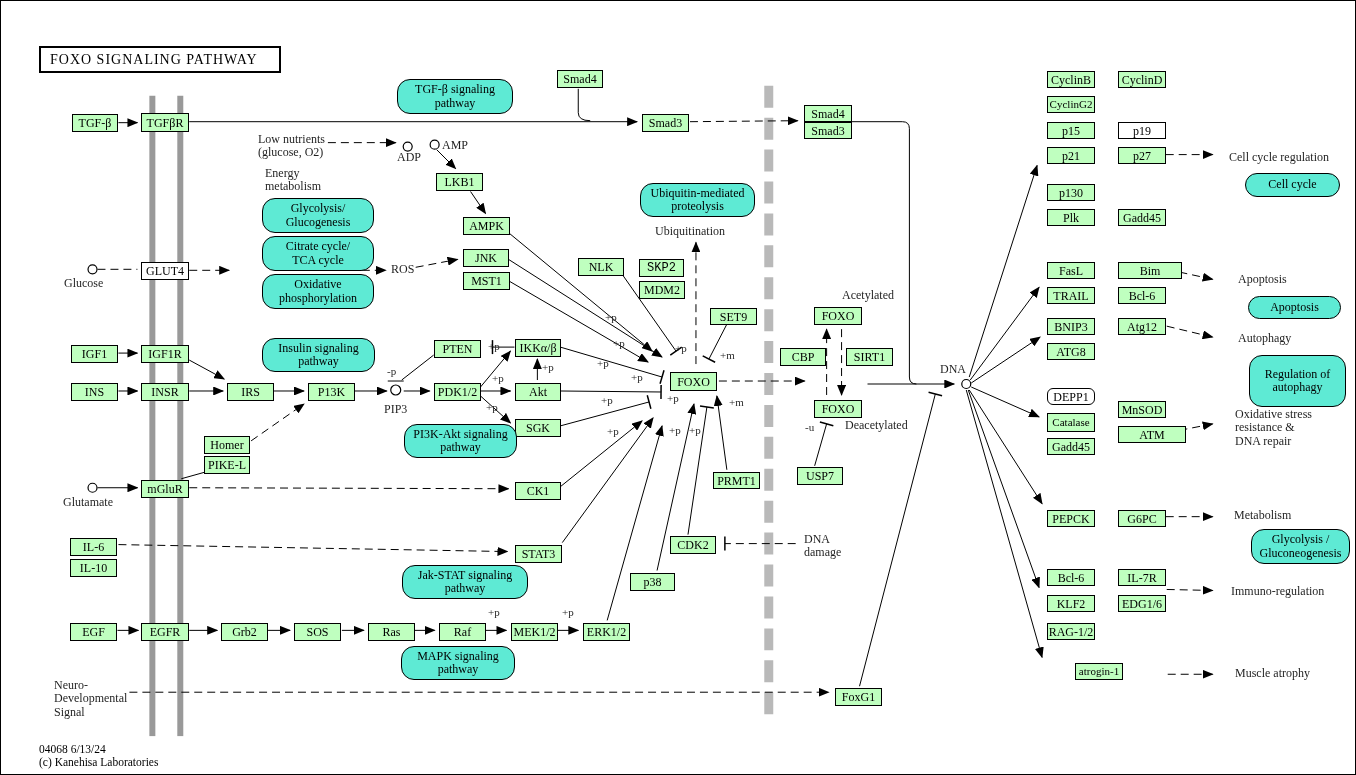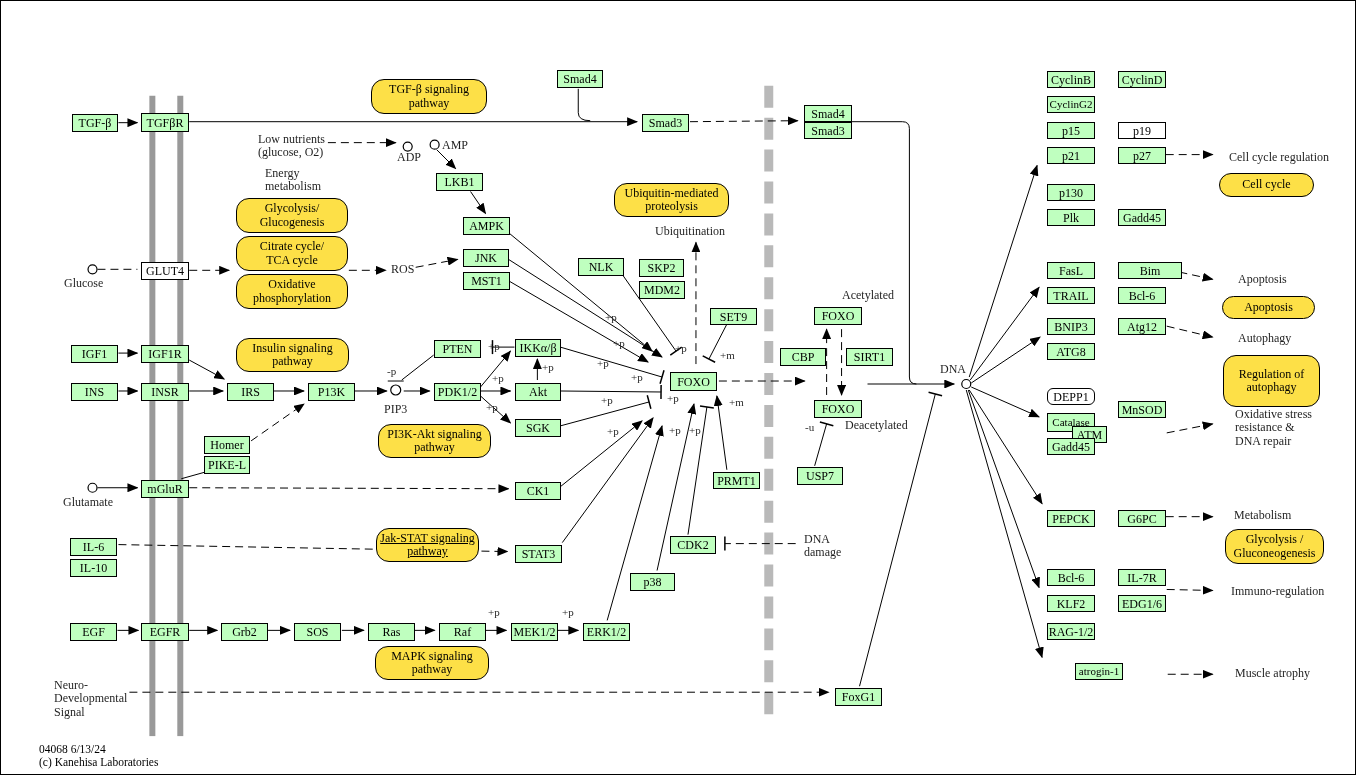--- a/index.html
+++ b/index.html
@@ -3,23 +3,23 @@
 <meta charset="utf-8">
 <style>
   html,body{margin:0;padding:0;background:#fff;}
   .canvas{position:relative;width:1356px;height:775px;box-sizing:border-box;border:1px solid #000;
           background:#fff;font-family:"Liberation Serif",serif;overflow:hidden;}
   #edge-layer{position:absolute;left:0;top:0;width:100%;height:100%;}
   .gene{position:absolute;border:1px solid #000;box-sizing:border-box;display:flex;align-items:center;
         justify-content:center;font-size:12px;line-height:1;color:#000;cursor:pointer;}
   .gene.green{background:#bfffbf;}
   .gene.white{background:#ffffff;}
-  .pathway{position:absolute;border:1px solid #000;border-radius:13px;box-sizing:border-box;background:#fde047;
+  .pathway{position:absolute;border:1px solid #000;border-radius:13px;box-sizing:border-box;background:#5eead4;
            display:flex;align-items:center;justify-content:center;text-align:center;font-size:12px;
-           line-height:1.12;white-space:pre;color:#000;cursor:pointer;}
+           line-height:1.12;white-space:pre;color:#000;cursor:pointer;margin-left:26px;}
   .lbl{position:absolute;font-size:12px;line-height:1.12;color:#1f1f1f;white-space:pre;}
   .mod{position:absolute;font-size:11px;color:#2b2b2b;line-height:1;}
   .titlebox{position:absolute;left:38px;top:45px;width:242px;height:27px;border:2px solid #000;
             box-sizing:border-box;display:flex;align-items:center;padding-left:9px;font-size:14px;
             letter-spacing:1px;color:#000;background:#fff;}
   .footer{position:absolute;font-size:11.5px;color:#000;line-height:1.1;}
   .f1{left:38px;top:742px;} .f2{left:38px;top:755px;}
 </style>
 </head>
 <body>
@@ -119,20 +119,21 @@
       <line stroke="#000" stroke-width="1" fill="none" stroke-dasharray="8 5" marker-end="url(#arr)" x1="1167" y1="517" x2="1214" y2="517"></line>
       <line stroke="#000" stroke-width="1" fill="none" stroke-dasharray="8 5" marker-end="url(#arr)" x1="1168" y1="590" x2="1214" y2="591"></line>
       <line stroke="#000" stroke-width="1" fill="none" stroke-dasharray="8 5" marker-end="url(#arr)" x1="1169" y1="675" x2="1214" y2="675"></line>
       <circle cx="91" cy="269" r="4.5" fill="#fff" stroke="#000" stroke-width="1.2"></circle>
       <circle cx="91" cy="488" r="4.5" fill="#fff" stroke="#000" stroke-width="1.2"></circle>
       <circle cx="407" cy="146" r="4.5" fill="#fff" stroke="#000" stroke-width="1.2"></circle>
       <circle cx="434" cy="144" r="4.5" fill="#fff" stroke="#000" stroke-width="1.2"></circle>
       <circle cx="395" cy="390" r="5" fill="#fff" stroke="#000" stroke-width="1.2"></circle>
       <circle cx="967" cy="384" r="4.5" fill="#fff" stroke="#000" stroke-width="1.2"></circle>
     </svg>
+  <div class="titlebox">FOXO  SIGNALING  PATHWAY</div>
   <div class="footer f1">04068 6/13/24</div>
   <div class="footer f2">(c) Kanehisa Laboratories</div>
   <div id="node-layer">
       <div class="gene green" style="left: 71px; top: 113px; width: 46px; height: 18px;">TGF-β</div>
       <div class="gene green" style="left: 140px; top: 112px; width: 48px; height: 19px;">TGFβR</div>
       <div class="gene white" style="left: 140px; top: 261px; width: 48px; height: 18px;">GLUT4</div>
       <div class="gene green" style="left: 70px; top: 344px; width: 47px; height: 18px;">IGF1</div>
       <div class="gene green" style="left: 140px; top: 344px; width: 48px; height: 18px;">IGF1R</div>
       <div class="gene green" style="left: 70px; top: 382px; width: 47px; height: 18px;">INS</div>
       <div class="gene green" style="left: 140px; top: 382px; width: 48px; height: 18px;">INSR</div>
@@ -156,21 +157,21 @@
       <div class="gene green" style="left: 293px; top: 622px; width: 47px; height: 18px;">SOS</div>
       <div class="gene green" style="left: 367px; top: 622px; width: 47px; height: 18px;">Ras</div>
       <div class="gene green" style="left: 438px; top: 622px; width: 47px; height: 18px;">Raf</div>
       <div class="gene green" style="left: 510px; top: 622px; width: 47px; height: 18px;">MEK1/2</div>
       <div class="gene green" style="left: 582px; top: 622px; width: 47px; height: 18px;">ERK1/2</div>
       <div class="gene green" style="left: 435px; top: 172px; width: 47px; height: 18px;">LKB1</div>
       <div class="gene green" style="left: 462px; top: 216px; width: 47px; height: 18px;">AMPK</div>
       <div class="gene green" style="left: 462px; top: 248px; width: 46px; height: 18px;">JNK</div>
       <div class="gene green" style="left: 462px; top: 271px; width: 47px; height: 18px;">MST1</div>
       <div class="gene green" style="left: 577px; top: 257px; width: 46px; height: 18px;">NLK</div>
-      <div class="gene green" style="left: 638px; top: 258px; width: 45px; height: 18px;">SKP2</div>
+      <div class="gene green" style="left: 638px; top: 258px; width: 45px; height: 18px; font-family: Liberation Mono, monospace;">SKP2</div>
       <div class="gene green" style="left: 638px; top: 280px; width: 46px; height: 18px;">MDM2</div>
       <div class="gene green" style="left: 709px; top: 307px; width: 47px; height: 17px;">SET9</div>
       <div class="gene green" style="left: 556px; top: 69px; width: 46px; height: 18px;">Smad4</div>
       <div class="gene green" style="left: 641px; top: 113px; width: 47px; height: 18px;">Smad3</div>
       <div class="gene green" style="left: 803px; top: 104px; width: 48px; height: 17px;">Smad4</div>
       <div class="gene green" style="left: 803px; top: 121px; width: 48px; height: 17px;">Smad3</div>
       <div class="gene green" style="left: 669px; top: 371px; width: 47px; height: 19px;">FOXO</div>
       <div class="gene green" style="left: 813px; top: 306px; width: 48px; height: 18px;">FOXO</div>
       <div class="gene green" style="left: 779px; top: 347px; width: 46px; height: 18px;">CBP</div>
       <div class="gene green" style="left: 845px; top: 347px; width: 47px; height: 18px;">SIRT1</div>
@@ -193,21 +194,21 @@
       <div class="gene green" style="left: 1046px; top: 261px; width: 48px; height: 17px;">FasL</div>
       <div class="gene green" style="left: 1117px; top: 261px; width: 64px; height: 17px;">Bim</div>
       <div class="gene green" style="left: 1046px; top: 286px; width: 48px; height: 17px;">TRAIL</div>
       <div class="gene green" style="left: 1117px; top: 286px; width: 48px; height: 17px;">Bcl-6</div>
       <div class="gene green" style="left: 1046px; top: 317px; width: 48px; height: 17px;">BNIP3</div>
       <div class="gene green" style="left: 1117px; top: 317px; width: 48px; height: 17px;">Atg12</div>
       <div class="gene green" style="left: 1046px; top: 342px; width: 48px; height: 17px;">ATG8</div>
       <div class="gene white" style="left: 1046px; top: 387px; width: 48px; height: 17px; border-radius: 6px;">DEPP1</div>
       <div class="gene green" style="left: 1117px; top: 400px; width: 48px; height: 17px;">MnSOD</div>
       <div class="gene green" style="left: 1046px; top: 412px; width: 48px; height: 19px; font-size: 11px;">Catalase</div>
-      <div class="gene green" style="left: 1071px; top: 425px; width: 35px; height: 17px; text-align: center;">ATM</div>
+      <div class="gene green" style="left: 1117px; top: 425px; width: 68px; height: 17px; text-align: center;">ATM</div>
       <div class="gene green" style="left: 1046px; top: 437px; width: 48px; height: 17px;">Gadd45</div>
       <div class="gene green" style="left: 1046px; top: 509px; width: 48px; height: 17px;">PEPCK</div>
       <div class="gene green" style="left: 1117px; top: 509px; width: 48px; height: 17px;">G6PC</div>
       <div class="gene green" style="left: 1046px; top: 568px; width: 48px; height: 17px;">Bcl-6</div>
       <div class="gene green" style="left: 1117px; top: 568px; width: 48px; height: 17px;">IL-7R</div>
       <div class="gene green" style="left: 1046px; top: 594px; width: 48px; height: 17px;">KLF2</div>
       <div class="gene green" style="left: 1117px; top: 594px; width: 48px; height: 17px;">EDG1/6</div>
       <div class="gene green" style="left: 1046px; top: 622px; width: 48px; height: 17px;">RAG-1/2</div>
       <div class="gene green" style="left: 1046px; top: 662px; width: 48px; height: 17px; font-size: 11px; margin-left: 28px;">atrogin-1</div>
       <div class="pathway" style="left: 370px; top: 78px; width: 116px; height: 35px;">TGF-β signaling
@@ -215,21 +216,21 @@
       <div class="pathway" style="left: 235px; top: 197px; width: 112px; height: 35px;">Glycolysis/
 Glucogenesis</div>
       <div class="pathway" style="left: 235px; top: 235px; width: 112px; height: 35px;">Citrate cycle/
 TCA cycle</div>
       <div class="pathway" style="left: 235px; top: 273px; width: 112px; height: 35px;">Oxidative
 phosphorylation</div>
       <div class="pathway" style="left: 235px; top: 337px; width: 113px; height: 34px;">Insulin signaling
 pathway</div>
       <div class="pathway" style="left: 377px; top: 423px; width: 113px; height: 34px;">PI3K-Akt signaling
 pathway</div>
-      <div class="pathway" style="left: 375px; top: 527px; width: 103px; height: 34px; text-decoration: underline;">Jak-STAT signaling
+      <div class="pathway" style="left: 375px; top: 564px; width: 126px; height: 34px;">Jak-STAT signaling
 pathway</div>
       <div class="pathway" style="left: 374px; top: 645px; width: 114px; height: 34px;">MAPK signaling
 pathway</div>
       <div class="pathway" style="left: 613px; top: 182px; width: 115px; height: 34px;">Ubiquitin-mediated
 proteolysis</div>
       <div class="pathway" style="left: 1218px; top: 172px; width: 95px; height: 24px;">Cell cycle</div>
       <div class="pathway" style="left: 1221px; top: 295px; width: 93px; height: 23px;">Apoptosis</div>
       <div class="pathway" style="left: 1222px; top: 354px; width: 97px; height: 52px;">Regulation of
 autophagy</div>
       <div class="pathway" style="left: 1224px; top: 528px; width: 99px; height: 35px;">Glycolysis /

